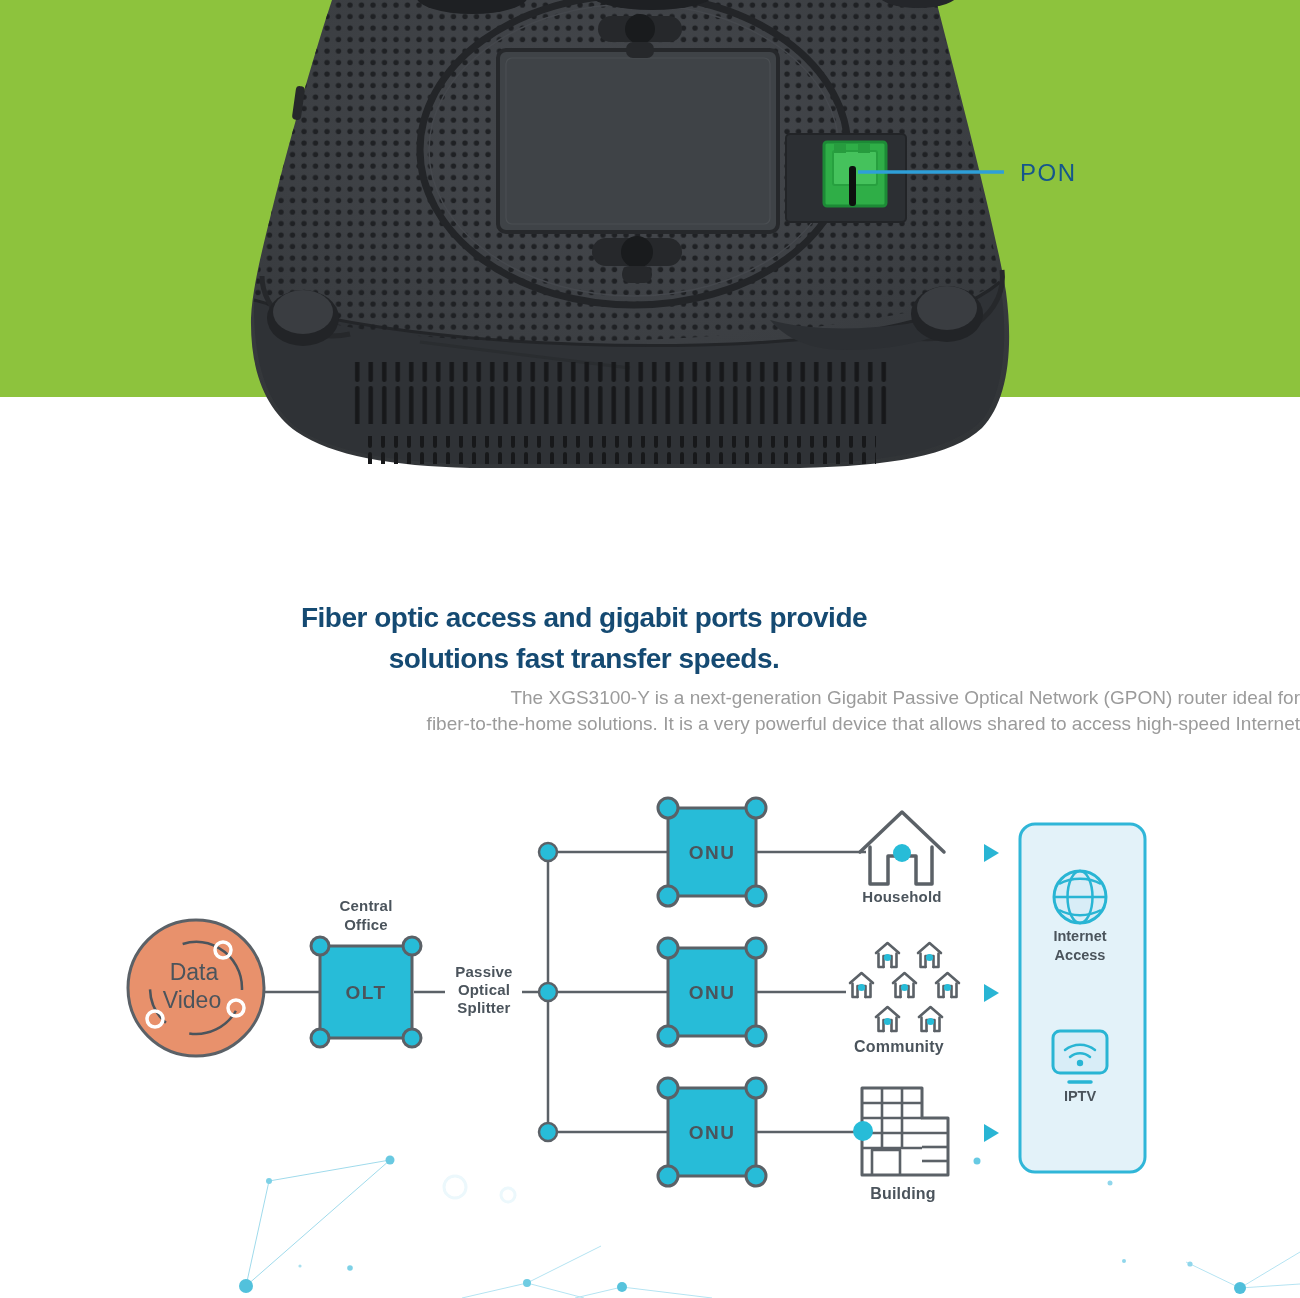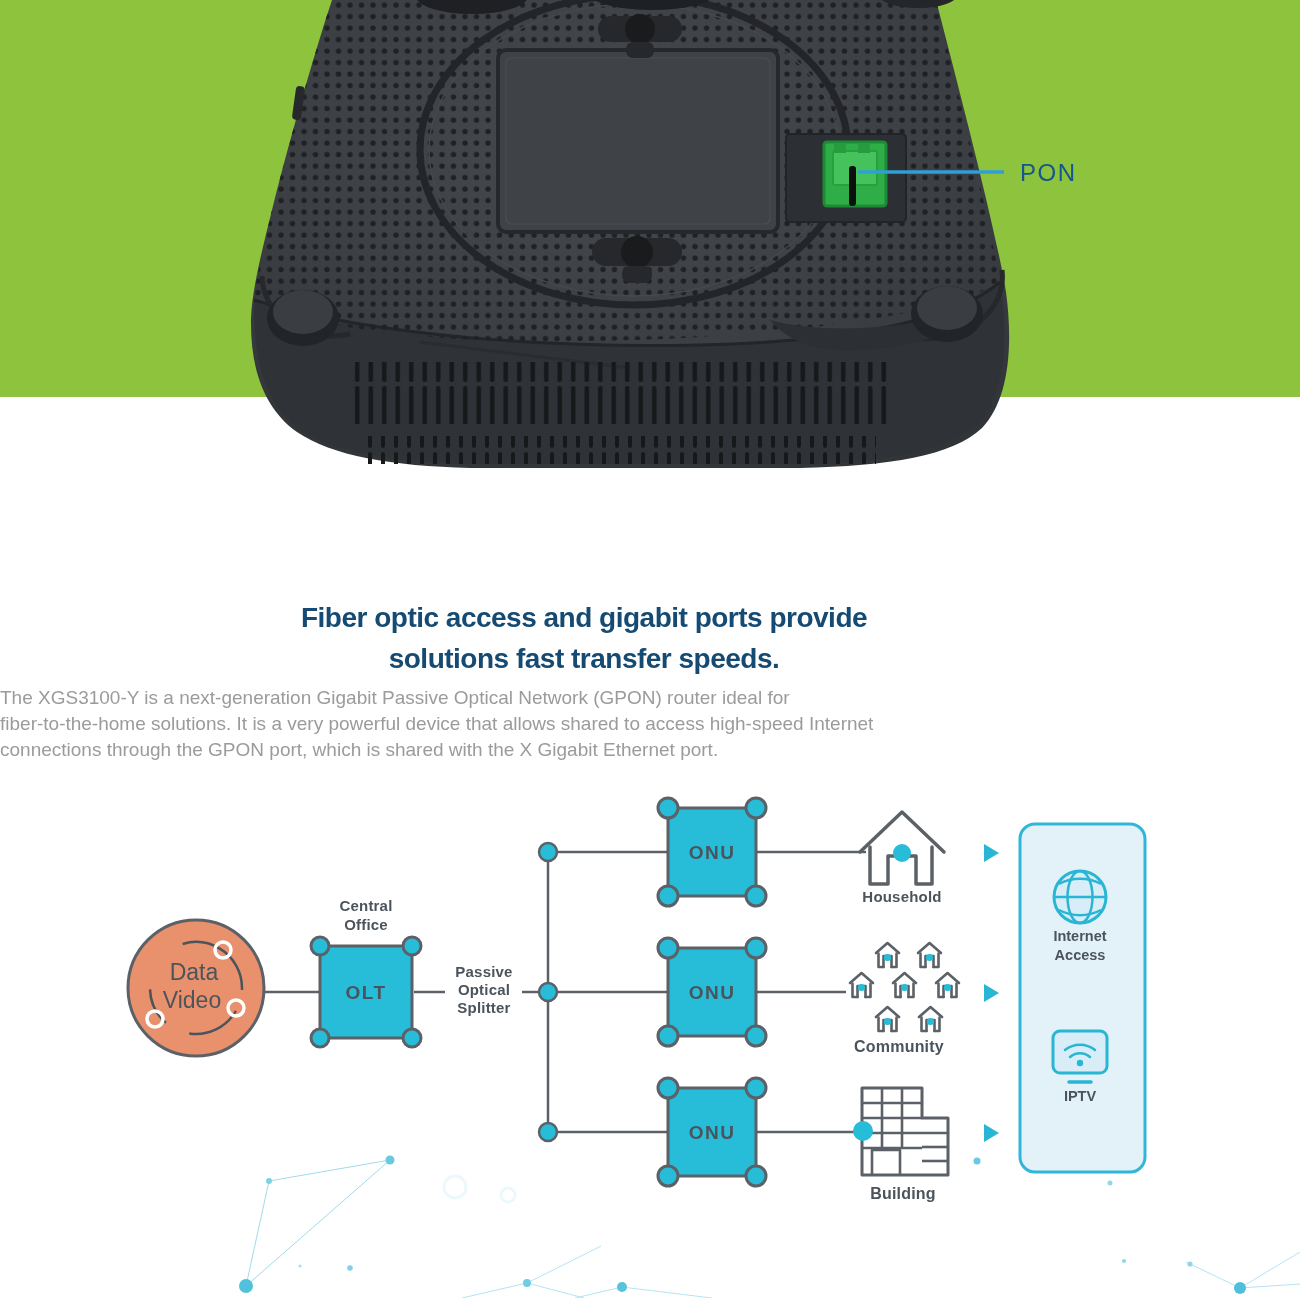--- a/index.html
+++ b/index.html
@@ -2,21 +2,21 @@
 <html><head>
 <meta charset="utf-8">
 <style>
   html,body{margin:0;padding:0;}
   body{width:1300px;height:1298px;position:relative;background:#ffffff;
        font-family:"Liberation Sans",sans-serif;overflow:hidden;}
   .hero{position:absolute;top:0;left:0;width:1300px;height:397px;background:#8dc33d;}
   .hero svg{display:block;}
   .heading{position:absolute;top:597px;left:0;width:1168px;text-align:center;
            font-size:28px;font-weight:bold;color:#154a72;line-height:41px;letter-spacing:-0.5px;}
-  .bodytext{position:absolute;top:685px;left:0;width:1300px;text-align:left;
+  .bodytext{position:absolute;top:685px;left:0;width:1300px;text-align:right;
             font-size:19px;color:#9b9b9b;line-height:26px;}
   .bodytext div{white-space:nowrap;}
   .diagram{position:absolute;top:770px;left:0;}
   
   text{font-family:"Liberation Sans",sans-serif;}
   .lbl{font-weight:bold;font-size:15px;fill:#4b545c;text-anchor:middle;letter-spacing:.2px;}
   .lbl-lg{font-weight:bold;font-size:16px;fill:#4b545c;text-anchor:middle;letter-spacing:.2px;}
   .node-txt{font-weight:bold;font-size:19px;fill:#4b545c;text-anchor:middle;letter-spacing:1.5px;}
   .src-txt{font-size:23px;fill:#4b545c;text-anchor:middle;}
   .panel-txt{font-weight:bold;font-size:14.5px;fill:#4b545c;text-anchor:middle;}
@@ -108,21 +108,20 @@
   </svg>
 </div>
 
 <div class="heading">
   <div>Fiber optic access and gigabit ports provide</div>
   <div>solutions fast transfer speeds.</div>
 </div>
 <div class="bodytext">
   <div>The XGS3100-Y is a next-generation Gigabit Passive Optical Network (GPON) router ideal for</div>
   <div>fiber-to-the-home solutions. It is a very powerful device that allows shared to access high-speed Internet</div>
-  <div>connections through the GPON port, which is shared with the X Gigabit Ethernet port.</div>
 </div>
 
 <svg class="diagram" width="1300" height="528" viewBox="0 770 1300 528">
   <defs>
     <g id="sh" stroke="#5b6167" stroke-width="2.6" fill="none" stroke-linejoin="round" stroke-linecap="round">
       <path d="M2,12 L13.5,2 L25,12"></path>
       <path d="M4.5,12.5 L4.5,26 L9.5,26 M17.5,26 L22.5,26 L22.5,12.5"></path>
       <path d="M9.5,26 L9.5,15 L17.5,15 L17.5,26"></path>
       <circle cx="13.5" cy="16.5" r="3.6" fill="#27bcd8" stroke="none"></circle>
     </g>

